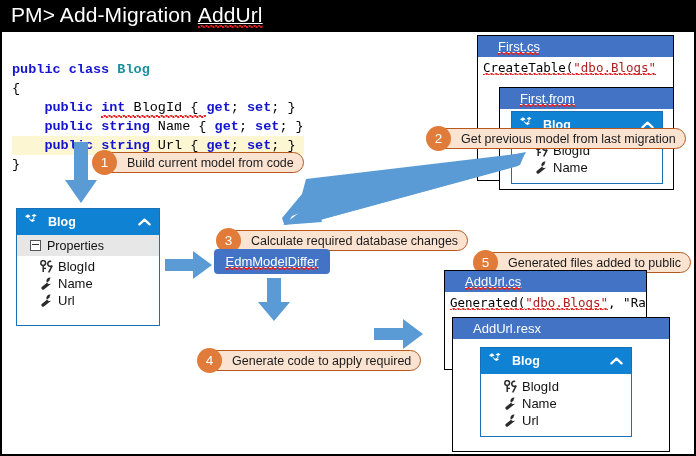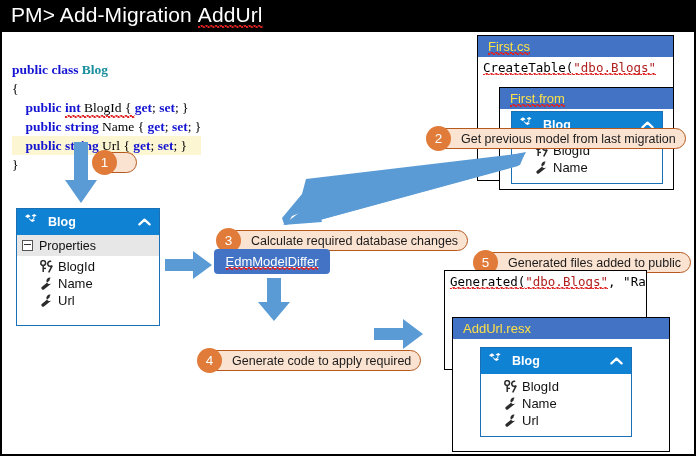--- a/index.html
+++ b/index.html
@@ -8,24 +8,24 @@
 
   
   .titlebar{position:absolute;left:0;top:0;width:696px;height:30px;background:#000;color:#fff;}
   .titlebar .t{position:absolute;left:9px;top:1px;font-size:21px;letter-spacing:.1px;white-space:nowrap;}
   
   .sqg{position:relative;display:inline-block;}
   .sqg::after{content:"";position:absolute;left:0;right:0;bottom:-1px;height:3px;
     background-image:radial-gradient(circle at 1.2px 2.2px,#e02020 1.1px,transparent 1.3px),
                      radial-gradient(circle at 3.6px 0.6px,#e02020 1.1px,transparent 1.3px);
     background-size:4.8px 3px;background-repeat:repeat-x;}
-  .ul{text-decoration-thickness:1px;text-align:center;}
-
-  
-  .code{position:absolute;left:10px;top:58px;font-family:Liberation Serif, serif;
+  .ul{text-decoration:underline;text-decoration-thickness:1px;text-align:center;}
+
+  
+  .code{position:absolute;left:10px;top:58px;font-family:Liberation Mono, monospace;
         font-size:13.5px;line-height:19px;white-space:pre;color:#000;}
   .kw{color:#1414d2;font-weight:700;}
   .cls{color:#1a8f9e;font-weight:700;}
   .hl{background:#fdf6d3;}
 
   
   .arrow{position:absolute;}
   .arrow svg{display:block;}
 
   
@@ -36,34 +36,34 @@
     background:#e07b39;color:#fff;font-size:13.5px;display:flex;align-items:center;justify-content:center;
     font-weight:400;box-shadow:0 0 0 0 transparent;}
 
   
   .proc{position:absolute;background:#4273c4;border-radius:4px;color:#fff;font-size:13px;
     display:flex;align-items:center;justify-content:center;white-space:nowrap;}
   .proc .lbl{text-decoration:underline;text-decoration-thickness:1px;}
 
   
   .filecard{position:absolute;background:#fff;border:1.5px solid #000;box-sizing:border-box;}
-  .filecard .fhdr{height:21px;background:#4273c4;color:#fde047;font-size:13px;display:flex;align-items:center;
-    padding-left:10px;box-sizing:border-box;}
+  .filecard .fhdr{height:21px;background:#4273c4;color:#ffffff;font-size:13px;display:flex;align-items:center;
+    padding-left:20px;box-sizing:border-box;}
   .filecard .fbody{font-family:"DejaVu Sans Mono","Liberation Mono",monospace;font-size:12.5px;
     padding:3px 0 0 5px;color:#000;white-space:nowrap;overflow:hidden;}
   .str{color:#b02020;}
 
   
   .entity{position:absolute;background:#fff;border:1px solid #1b6fb5;box-sizing:border-box;}
   .entity .ehdr{background:#0f82d4;color:#fff;display:flex;align-items:center;font-size:12.5px;font-weight:700;
     height:26px;padding:0 7px;box-sizing:border-box;position:relative;}
   .entity .ehdr .nm{margin-left:9px;}
   .entity .ehdr .chev{position:absolute;right:8px;top:50%;transform:translateY(-50%);}
   .entity .props-hdr{height:21px;background:#e7e7e7;display:flex;align-items:center;font-size:12.5px;
-    color:#111;padding-left:5px;box-sizing:border-box;}
+    color:#111;padding-left:13px;box-sizing:border-box;}
   .expander{width:9px;height:9px;border:1px solid #555;background:#fff;display:inline-block;position:relative;margin-right:6px;}
   .expander::after{content:"";position:absolute;left:1px;right:1px;top:3px;height:1px;background:#333;}
   .entity .plist{padding:2px 0 3px 0;}
   .entity .prow{display:flex;align-items:center;font-size:13px;color:#111;height:17px;padding-left:22px;}
   .entity .prow .pi{width:15px;display:flex;align-items:center;justify-content:center;margin-right:4px;}
   .entity.noprops .plist{padding-top:4px;}
 </style>
 </head>
 <body>
 
@@ -76,20 +76,21 @@
   <div class="code" id="code-host"><div><span class="kw">public </span><span class="kw">class </span><span class="cls">Blog</span></div><div><span>{</span></div><div><span class="kw">    public </span><span class="kw sqg">int </span><span class="sqg">BlogId { </span><span class="kw">get</span><span>; </span><span class="kw">set</span><span>; }</span></div><div><span class="kw">    public </span><span class="kw">string </span><span>Name { </span><span class="kw">get</span><span>; </span><span class="kw">set</span><span>; }</span></div><div class="hl"><span class="kw">    public </span><span class="kw">string </span><span class="sqg">Url { </span><span class="kw">get</span><span>; </span><span class="kw">set</span><span>; }</span></div><div><span>}</span></div></div>
 
   <div class="arrow" style="left:62px;top:140px;">
     <svg width="34" height="62" viewBox="0 0 34 62">
         <path d="M10 0 H24 V38 H33 L17 61 L1 38 H10 Z" fill="#5b9bd5"></path>
       </svg>
   </div>
 
   <div class="callout" style="left:98px;top:150px;">
     <span class="num">1</span>
+    <span>Build current model from code</span>
   </div>
 
   <div class="entity" style="left:14px;top:206px;width:144px;height:118px;">
     <div class="ehdr">
       <span>
         <svg width="15" height="13" viewBox="0 0 15 13">
           <path d="M1 2.2 L4 0.3 L6.6 2.2 L3.6 4.1 Z" fill="#fff"></path>
           <path d="M7.6 1.4 L10.3 0 L12.6 1.6 L10 3 Z" fill="#fff"></path>
           <path d="M6 6.4 L8.6 4.9 L11 6.6 L8.4 8.1 Z" fill="#fff"></path>
           <path d="M4.4 4.0 L5.4 4.6 L7.2 5.9 L6.2 6.5 Z" fill="#fff"></path>
@@ -237,20 +238,23 @@
         <path d="M0 10 H29 V1 L49 16 L29 31 V22 H0 Z" fill="#5b9bd5"></path>
       </svg>
   </div>
 
   <div class="callout" style="left:479px;top:250px;">
     <span class="num">5</span>
     <span>Generated files added to public</span>
   </div>
 
   <div class="filecard" style="left:442px;top:268px;width:203px;height:100px;">
+    <div class="fhdr">
+      <span class="sqg ul">AddUrl.cs</span>
+    </div>
     <div class="fbody"><span class="sqg">Generated(</span><span class="str sqg">"dbo.Blogs"</span><span>, "Rat</span></div>
   </div>
 
   <div class="filecard" style="left:450px;top:315px;width:218px;height:135px;">
     <div class="fhdr">
       <span>AddUrl.resx</span>
     </div>
   </div>
 
   <div class="entity noprops" style="left:478px;top:345px;width:152px;height:90px;">

